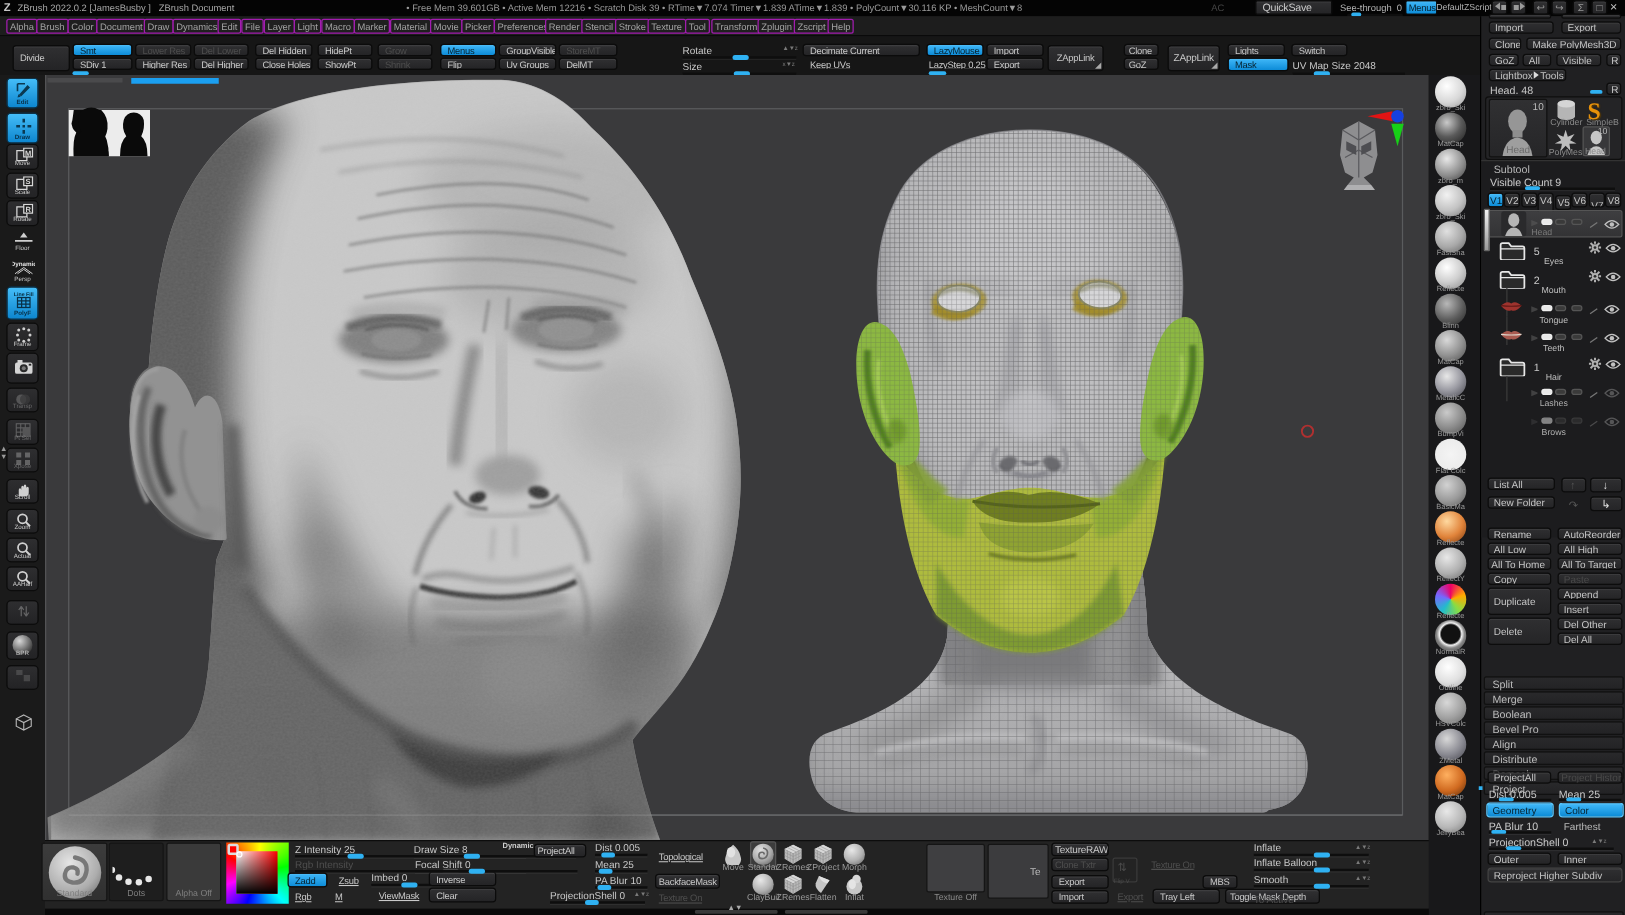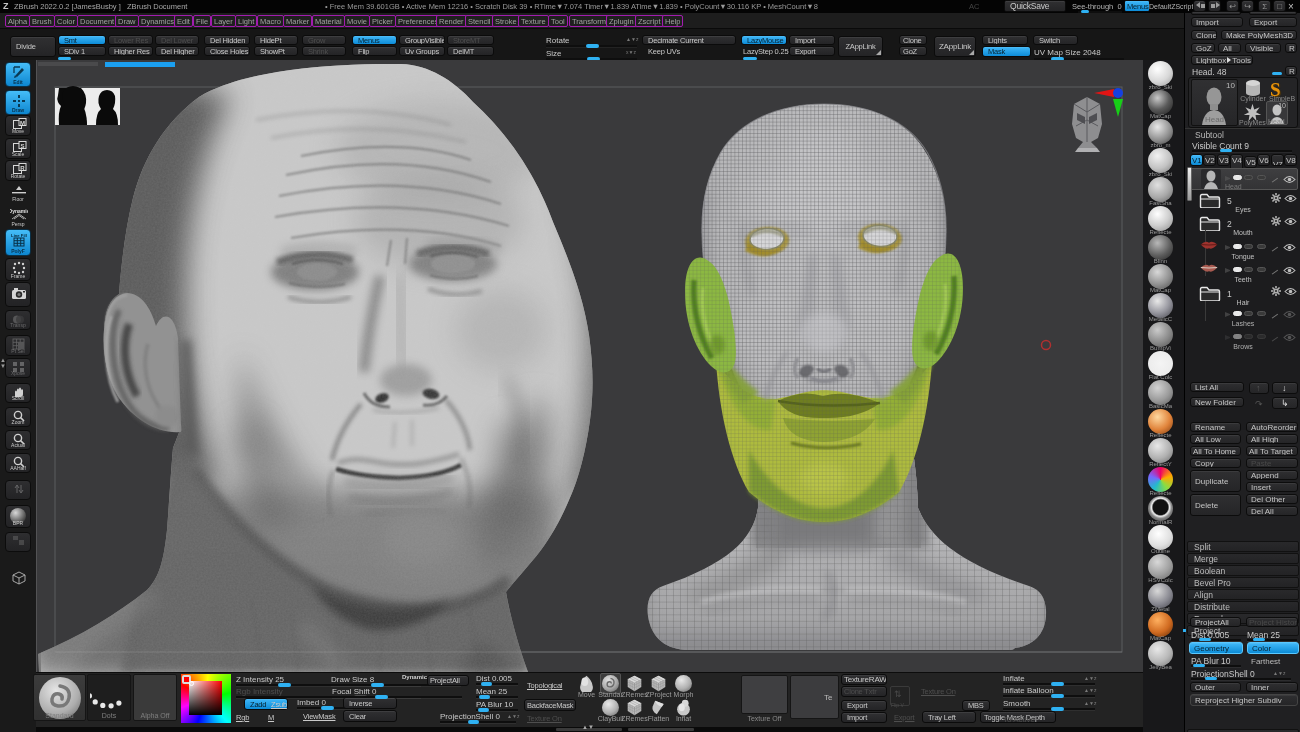--- a/index.html
+++ b/index.html
@@ -909,21 +909,21 @@
       <span class="abs" style="left:146px;top:2px;width:9px;height:9px;border:2px solid #ddd;background:#f00;border-radius:2px;"></span>
       <span class="abs" style="left:153px;top:8px;width:5px;height:5px;border:1px solid #fff;border-radius:50%;"></span>
       <span class="lbl" style="left:200px;top:2px;">Z Intensity 25</span>
       <span class="trk" style="left:200px;top:11px;width:185px;">
         <span class="hd" style="left:42px;"></span>
       </span>
       <span class="lbl dim" style="left:200px;top:14px;">Rgb Intensity</span>
       <span class="trk" style="left:200px;top:23px;width:185px;">
         <span class="hd" style="left:118px;background:#4a4a4a;"></span>
       </span>
-      <span class="btn blue" style="left:208px;top:25px;width:44px;height:12px;line-height:11px;line-height:11px;">Zadd</span>
+      <span class="btn blue" style="left:194px;top:25px;width:32px;height:12px;line-height:11px;line-height:11px;">Zadd</span>
       <span class="btn flat" style="left:229px;top:25px;width:27px;height:12px;line-height:11px;">Zsub</span>
       <span class="btn flat" style="left:194px;top:38px;width:26px;height:12px;line-height:11px;">Rgb</span>
       <span class="btn flat" style="left:226px;top:38px;width:16px;height:12px;line-height:11px;">M</span>
       <span class="lbl" style="left:261px;top:25px;">Imbed 0</span>
       <span class="trk" style="left:261px;top:34px;width:56px;">
         <span class="hd" style="left:24px;"></span>
       </span>
       <span class="btn flat" style="left:261px;top:37px;width:54px;height:12px;line-height:11px;">ViewMask</span>
       <span class="btn" style="left:307px;top:24px;width:54px;height:12px;line-height:11px;">Inverse</span>
       <span class="btn" style="left:307px;top:37px;width:54px;height:12px;line-height:11px;">Clear</span>

